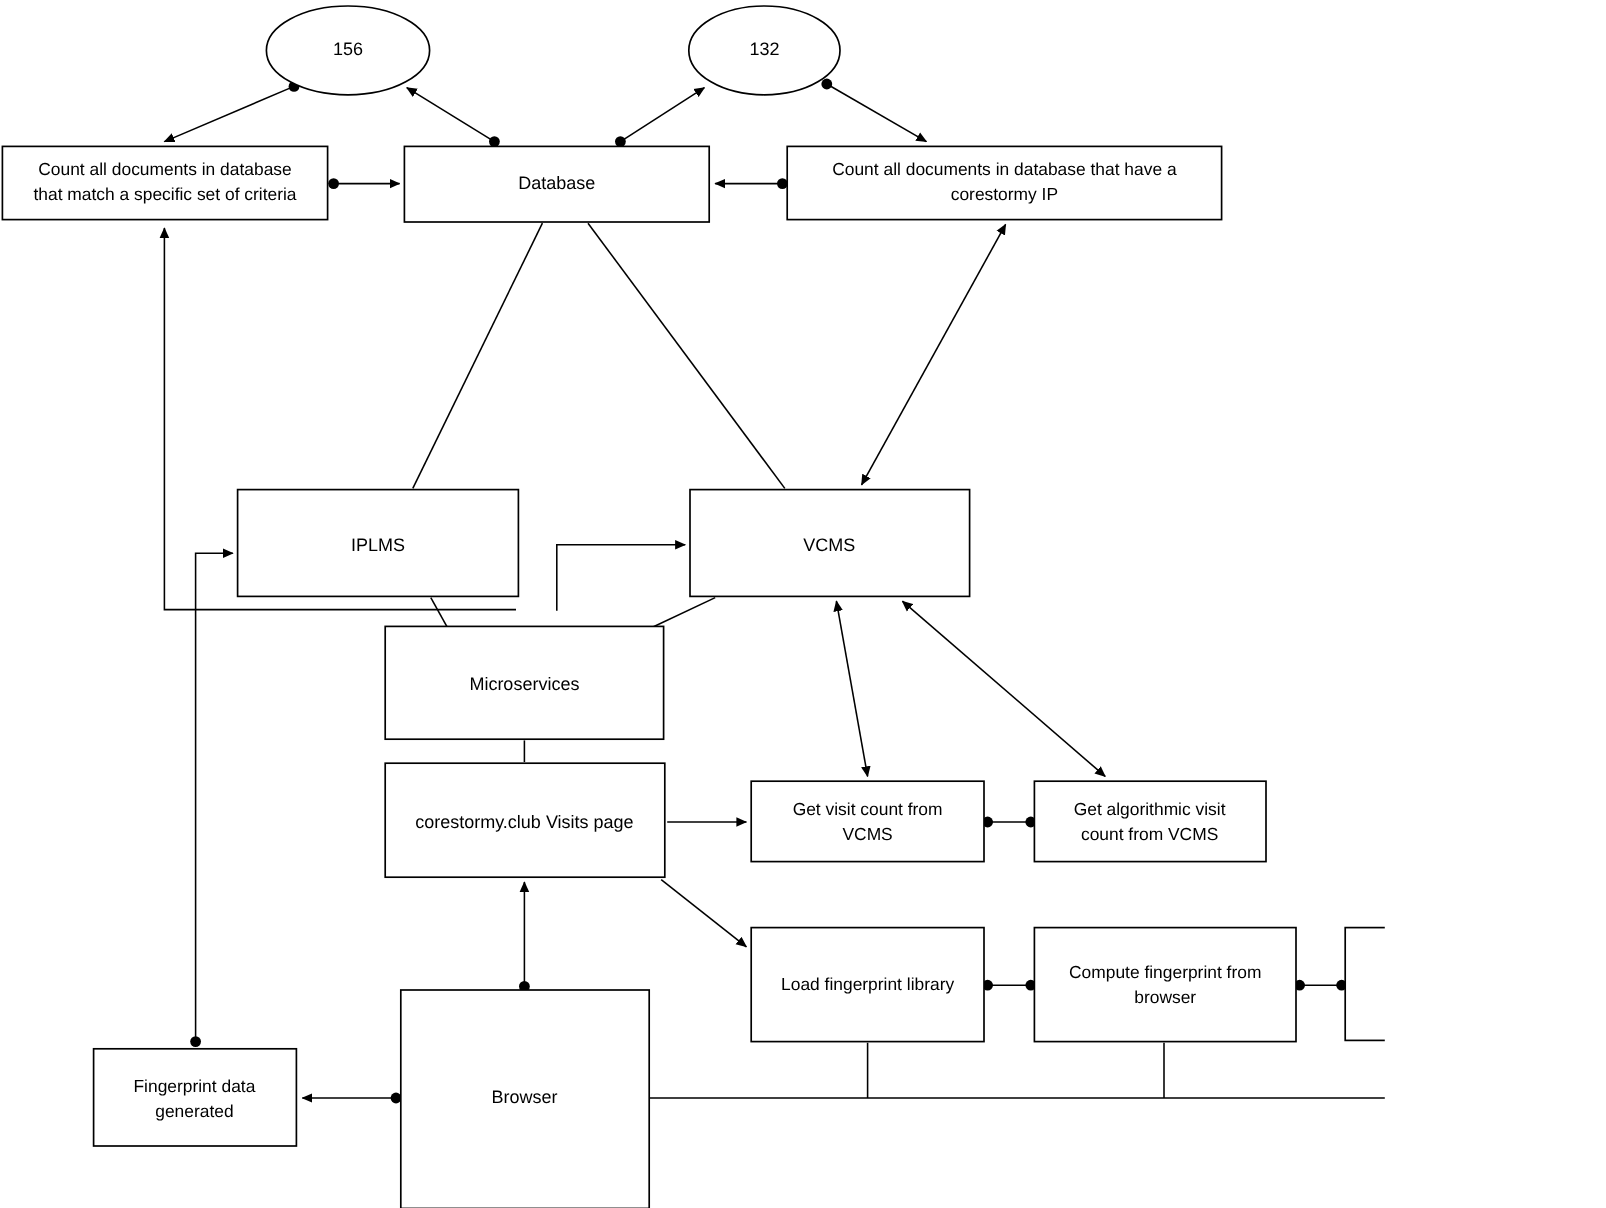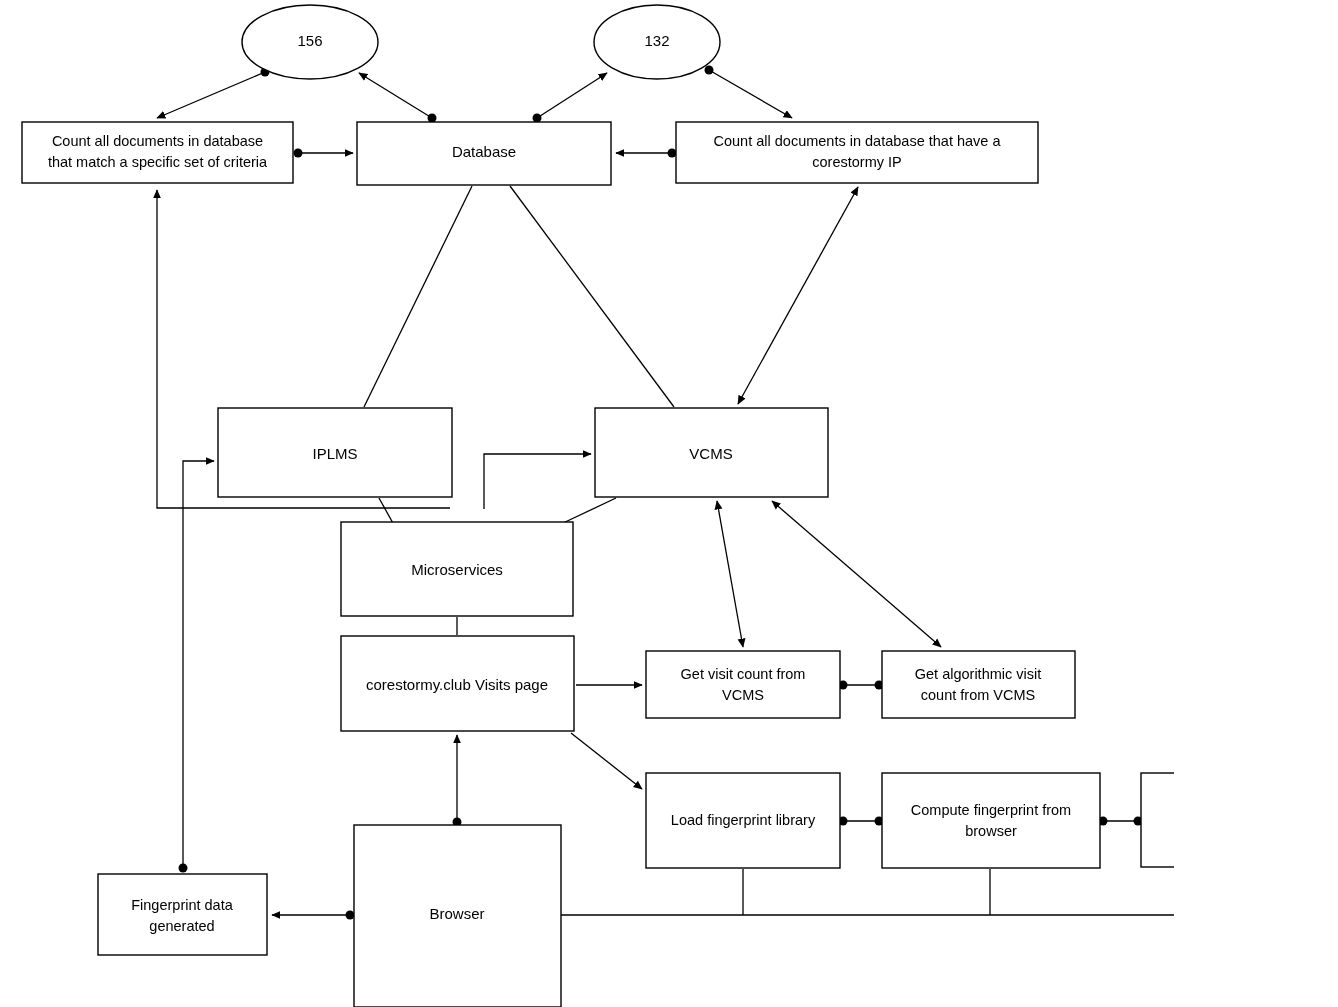--- a/index.html
+++ b/index.html
@@ -9,21 +9,20 @@
   }
   body {
     font-family: "Liberation Sans", sans-serif;
   }
   #diagram-root {
     position: relative;
     width: 1154px;
     height: 1007px;
     background: #ffffff;
     overflow: hidden;
-    margin-left: 20px;
   }
   svg.canvas {
     position: absolute;
     left: 0;
     top: 0;
     width: 1338px;
     height: 1007px;
     display: block;
   }
   .node-shape {

